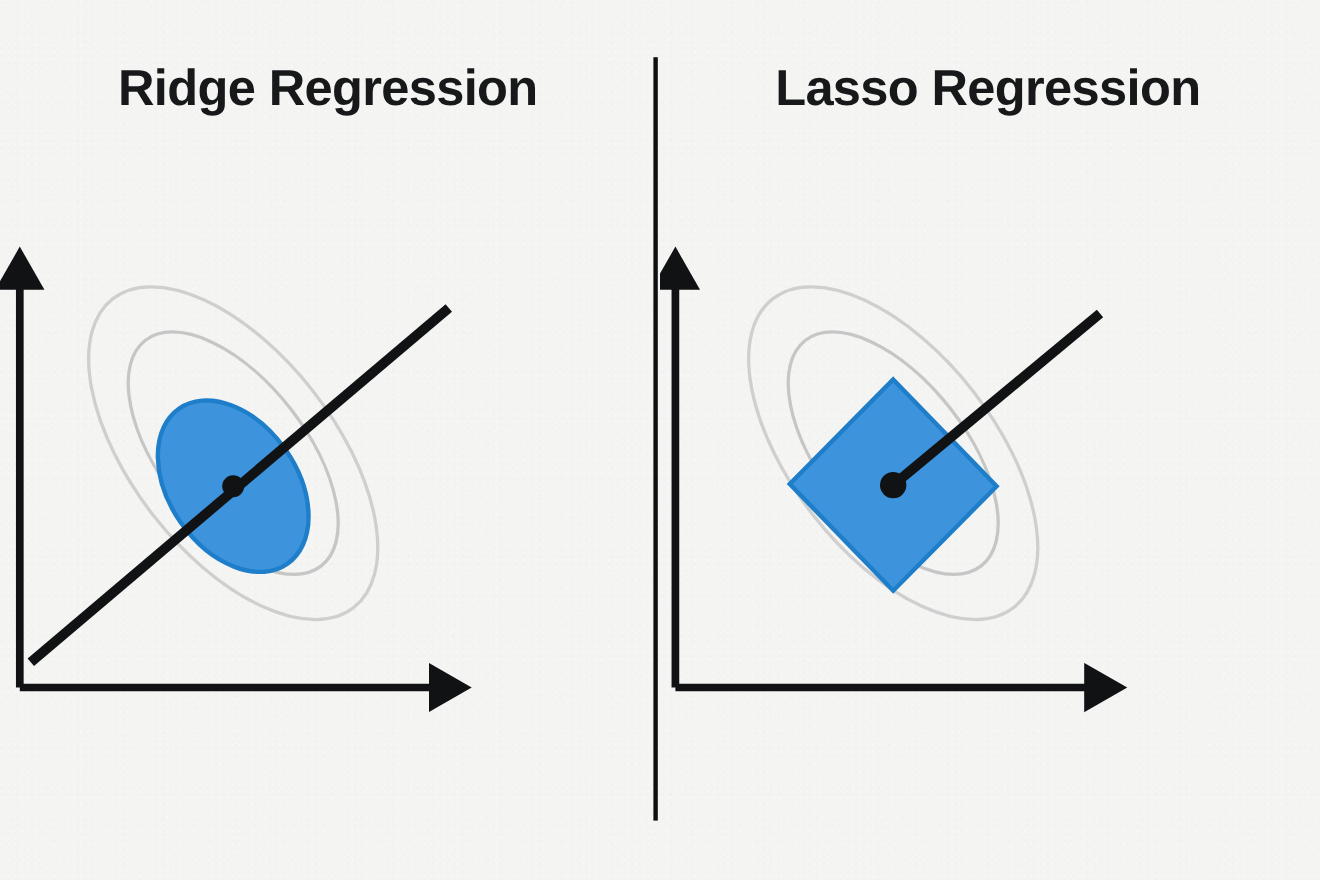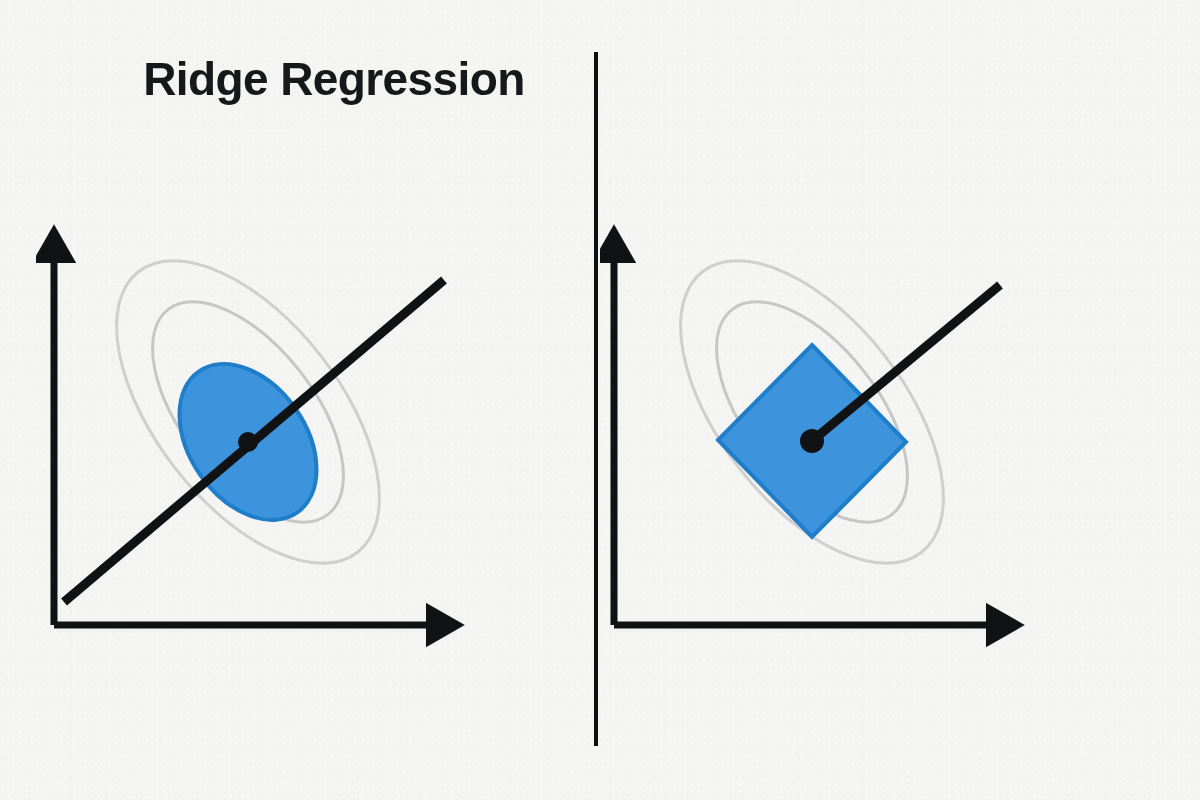--- a/index.html
+++ b/index.html
@@ -28,21 +28,21 @@
       radial-gradient(circle at 31% 81%, rgba(255,255,255,.55) 0 1px, transparent 1px),
       radial-gradient(circle at 66% 12%, rgba(255,255,255,.50) 0 1px, transparent 1px);
     background-size: 7px 7px, 11px 11px, 9px 9px, 6px 6px, 13px 13px;
   }
   .panel {
     position: absolute;
     top: 0;
     width: 596px;
     height: 800px;
   }
-  #panel-left  { left: 0; margin-left: 36px; }
+  #panel-left  { left: 0; }
   #panel-right { left: 600px; }
 
   .panel-title {
     position: absolute;
     top: 56px;
     left: 0;
     width: 596px;
     text-align: center;
     font-size: 46px;
     font-weight: 700;
@@ -98,20 +98,21 @@
       <ellipse cx="212" cy="242" rx="58" ry="86" transform="rotate(-35 212 242)" fill="#3d94dd" stroke="#1f7ec9" stroke-width="4"></ellipse>
 
       <line x1="28" y1="402" x2="408" y2="80" stroke="#111214" stroke-width="9" stroke-linecap="butt"></line>
 
       <circle cx="212" cy="242" r="10" fill="#111214"></circle>
     </svg>
   </div>
 
   <div class="panel" id="panel-right">
 
+    <div class="panel-title">Lasso Regression</div>
 
     <svg class="diagram" viewBox="0 0 596 470">
       <defs>
         <marker id="arrowL" markerWidth="9" markerHeight="9" refX="2.2" refY="3.2" orient="auto" markerUnits="strokeWidth">
           <path d="M0,0 L0,6.4 L5.6,3.2 z" fill="#111214"></path>
         </marker>
       </defs>
 
       <g>
         <ellipse cx="212" cy="212" rx="92" ry="178" transform="rotate(-38 212 212)" fill="none" stroke="#cfcfcf" stroke-width="3"></ellipse>

